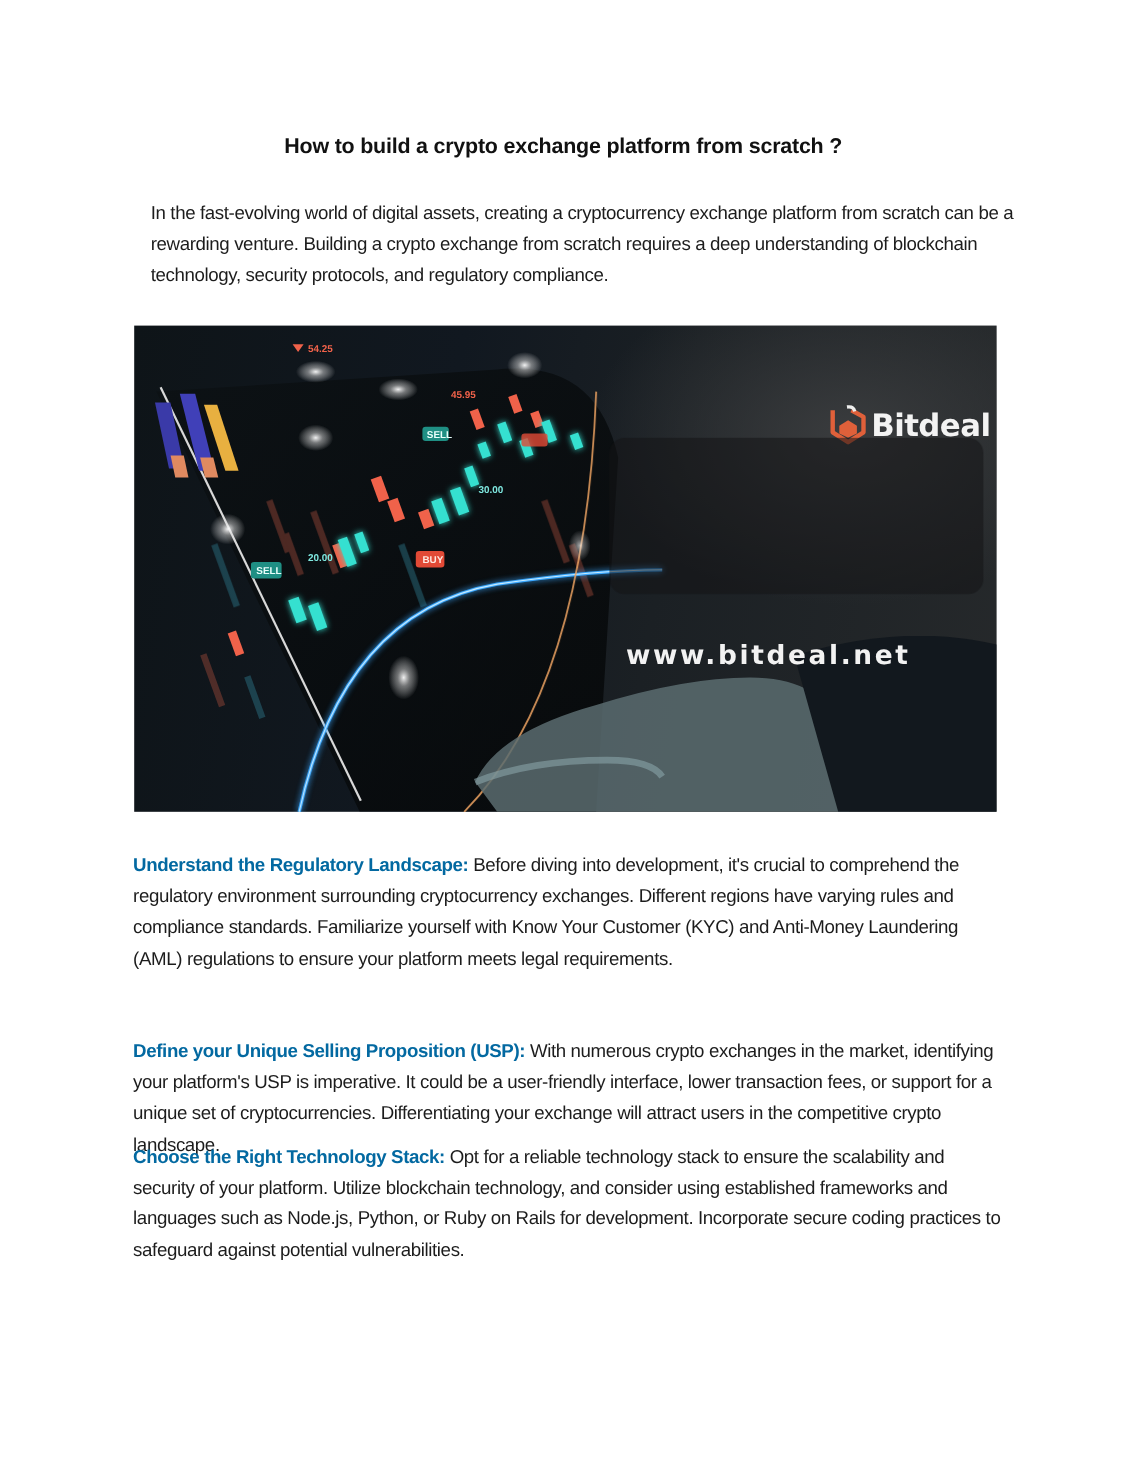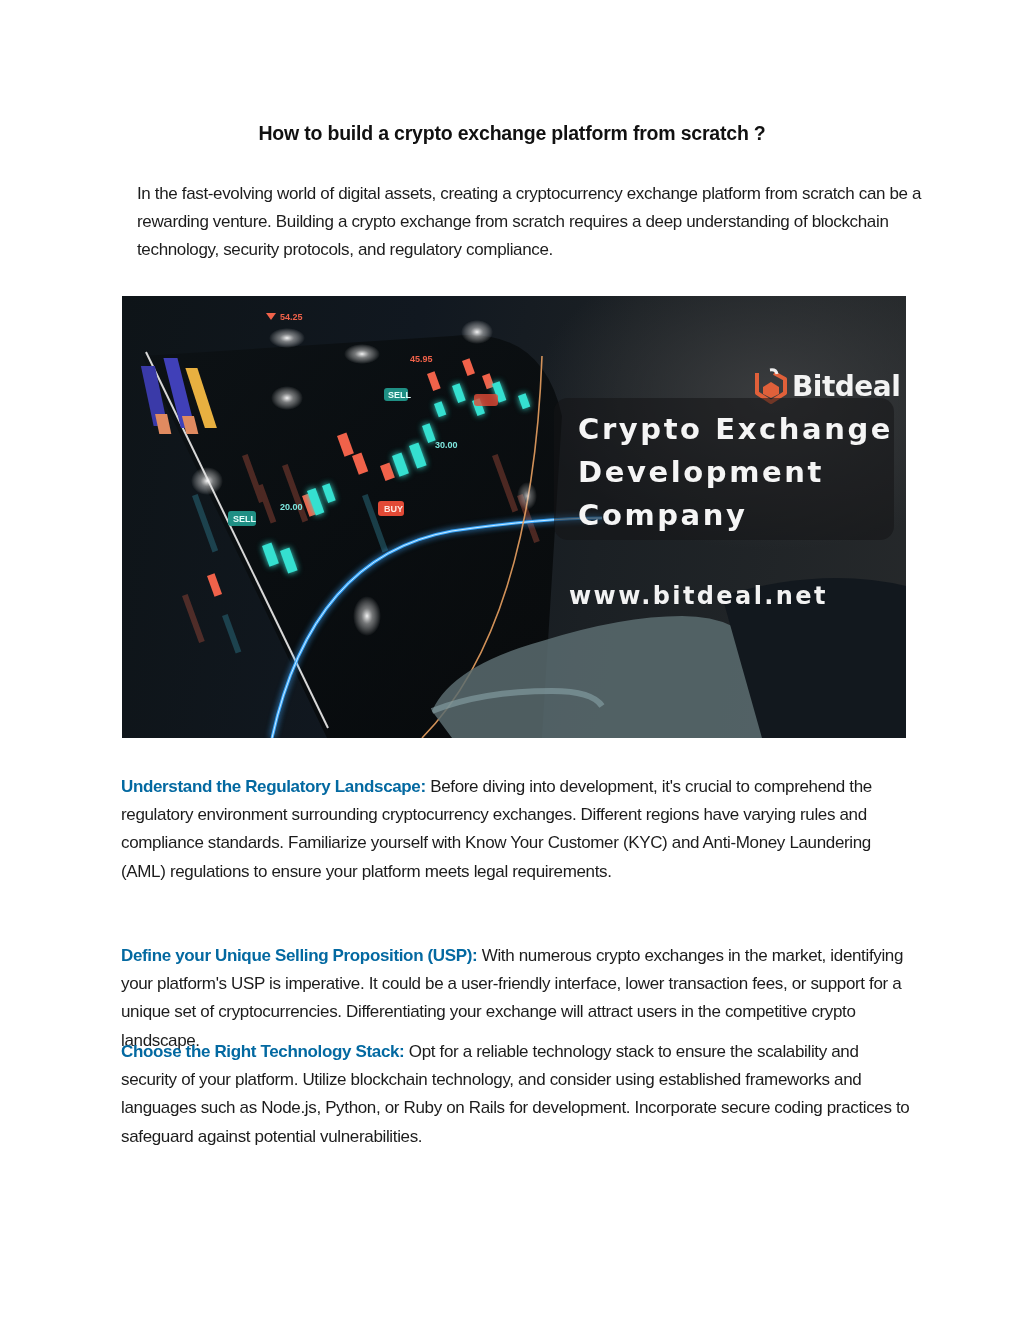--- a/index.html
+++ b/index.html
@@ -176,25 +176,20 @@
     <div class="brand">
       <svg width="34" height="38" viewBox="0 0 34 38">
         <path d="M3 6 L3 26 L17 35 L31 26 L31 12 L20 6" stroke="#e0603a" stroke-width="4" fill="none" stroke-linejoin="round"></path>
         <path d="M17 15 L25 20 L25 27 L17 31 L9 27 L9 20 Z" fill="#e0603a"></path>
         <path d="M16 3 Q22 2 23 7" stroke="#eeeeee" stroke-width="3" fill="none"></path>
       </svg>
       <span class="brand-name">Bitdeal</span>
     </div>
 
     <div class="headline-box"></div>
-    <div class="headline">
-      <div>Crypto Exchange</div>
-      <div>Development</div>
-      <div>Company</div>
-    </div>
     <div class="url">www.bitdeal.net</div>
   </div>
 
   <p class="para p1"><span class="lead">Understand the Regulatory Landscape:</span><span> Before diving into development, it's crucial to comprehend the regulatory environment surrounding cryptocurrency exchanges. Different regions have varying rules and compliance standards. Familiarize yourself with Know Your Customer (KYC) and Anti-Money Laundering (AML) regulations to ensure your platform meets legal requirements.</span></p>
 
   <p class="para p2"><span class="lead">Define your Unique Selling Proposition (USP):</span><span> With numerous crypto exchanges in the market, identifying your platform's USP is imperative. It could be a user-friendly interface, lower transaction fees, or support for a unique set of cryptocurrencies. Differentiating your exchange will attract users in the competitive crypto landscape.</span></p>
 
   <p class="para p3"><span class="lead">Choose the Right Technology Stack:</span><span> Opt for a reliable technology stack to ensure the scalability and security of your platform. Utilize blockchain technology, and consider using established frameworks and languages such as Node.js, Python, or Ruby on Rails for development. Incorporate secure coding practices to safeguard against potential vulnerabilities.</span></p>
 
 </div>

